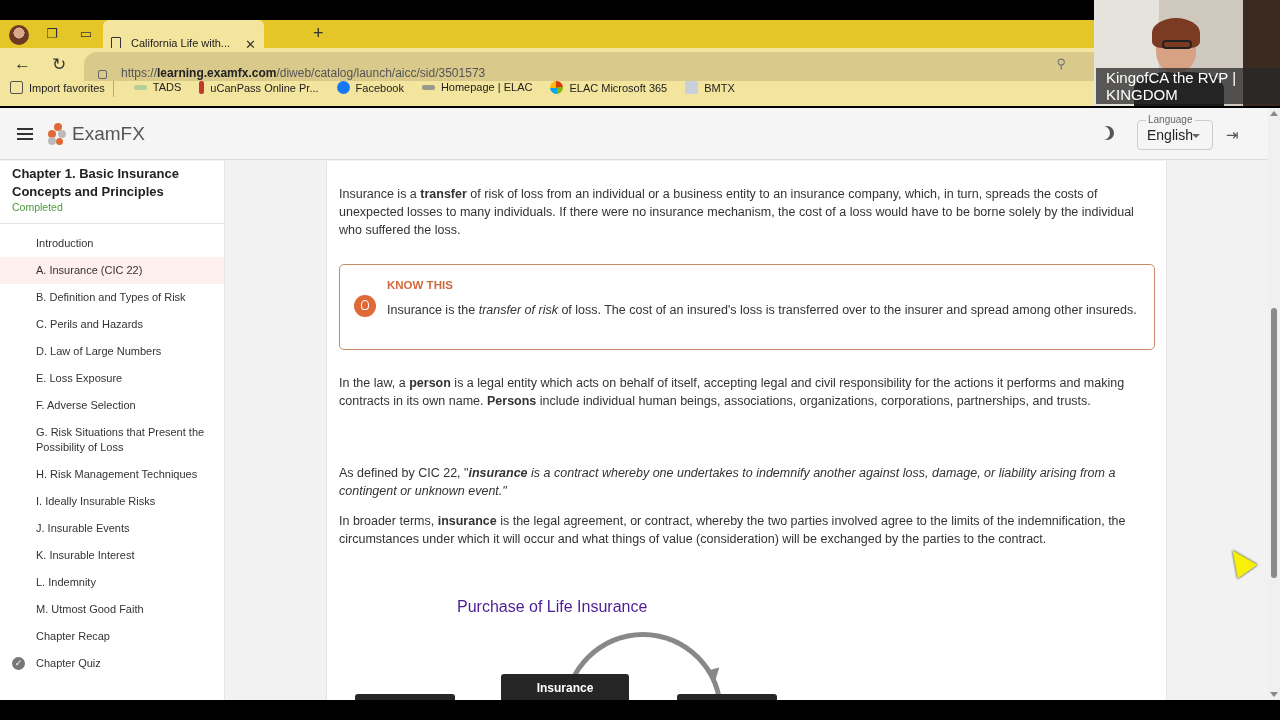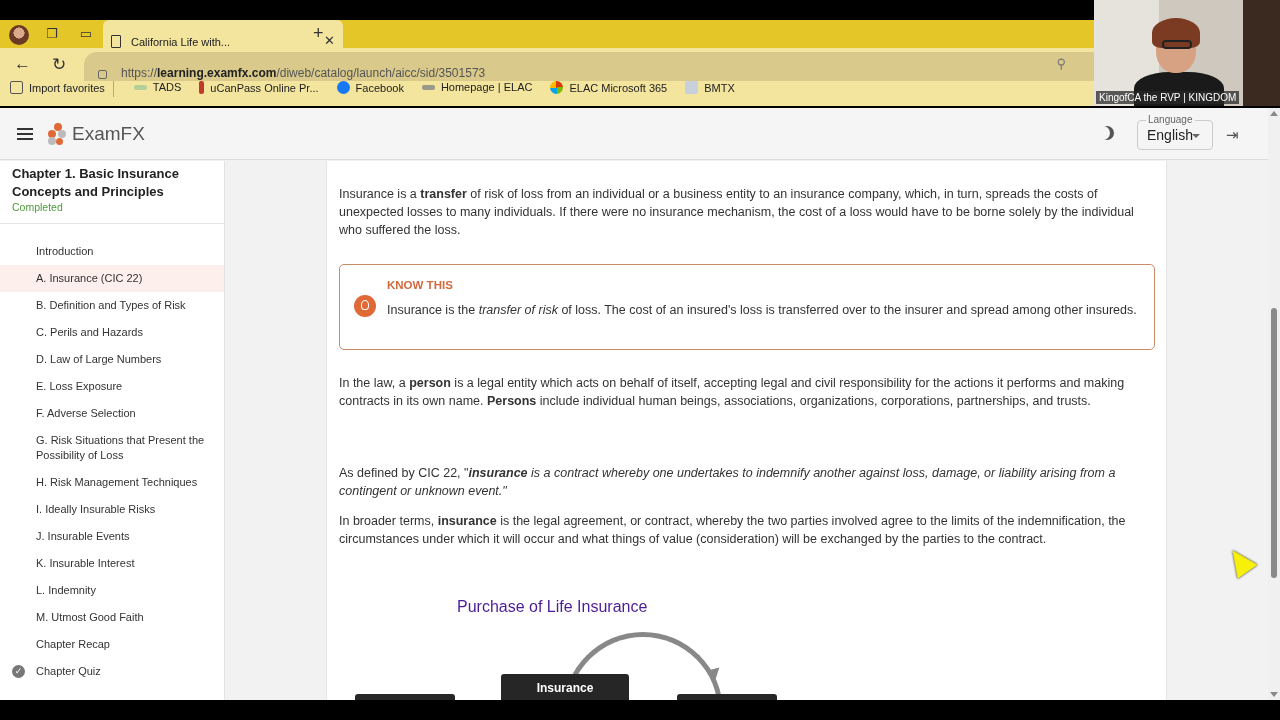--- a/index.html
+++ b/index.html
@@ -1,59 +1,59 @@
 <!DOCTYPE html>
 <html><head>
 <meta charset="utf-8">
 <style>
 *{box-sizing:border-box;margin:0;padding:0}
 body{width:1280px;height:720px;overflow:hidden;background:#000;font-family:"Liberation Sans",sans-serif;position:relative}
 .topblack{position:absolute;left:0;top:0;width:1280px;height:20px;background:#000}
 .tabbar{position:absolute;left:0;top:20px;width:1280px;height:28px;background:#e4c628}
 .tabbar .avatar{position:absolute;left:9px;top:5px;width:20px;height:20px;border-radius:50%;background:radial-gradient(circle at 50% 40%,#d9a98a 0 35%,#6b3a24 36% 100%)}
 .tabbar .ico{position:absolute;top:6px;width:16px;height:16px;color:#333;font-size:13px;text-align:center;line-height:16px}
-.tab{position:absolute;left:103px;top:0;width:240px;height:28px;background:#f3e49e;border-radius:6px 6px 0 0;display:flex;align-items:flex-end;padding:0 8px;font-size:11px;color:#222}
+.tab{position:absolute;left:103px;top:0;width:161px;height:28px;background:#f3e49e;border-radius:6px 6px 0 0;display:flex;align-items:flex-start;padding:17px 8px;font-size:11px;color:#222}
 .tab .doc{width:10px;height:13px;border:1.3px solid #333;border-radius:1px;margin-right:10px}
 .tab .ttl{flex:1}
 .tab .x{font-size:13px;color:#333}
 .newtab{position:absolute;left:313px;top:3px;font-size:18px;color:#333}
 .addrbar{position:absolute;left:0;top:48px;width:1100px;height:33px;background:#f3e49e}
 .addrbar .nav{position:absolute;top:6px;font-size:17px;color:#333}
 .url{position:absolute;left:84px;top:4px;width:1020px;height:42px;background:#d9c98a;border-radius:13px;display:flex;align-items:center;padding-left:14px;font-size:12px;color:#555}
 .url .lock{width:9px;height:9px;border:1.3px solid #666;border-radius:2px;margin-right:14px;position:relative;top:1px}
 .url b{color:#222;font-weight:bold}
 .url .zoomi{position:absolute;right:38px;top:4px;font-size:13px;color:#777}
 .bookmarks{position:absolute;left:0;top:81px;width:1100px;height:25px;background:#f3e49e;display:flex;align-items:flex-start;font-size:11px;color:#222}
 .bm{display:flex;align-items:center;margin-left:10px;margin-right:8px}
 .bm .bi{width:13px;height:13px;margin-right:6px;border-radius:2px}
 .sep{width:1px;height:16px;background:#b9ab6a;margin:0 10px 0 0}
 .video{position:absolute;left:1094px;top:0;width:186px;height:106px;background:linear-gradient(90deg,#e6e2dc 0 35%,#cfc8be 35% 80%,#3a2a20 80% 100%);overflow:hidden}
 .video .head{position:absolute;left:62px;top:25px;width:40px;height:48px;border-radius:50% 50% 45% 45%;background:#d6a283}
 .video .hair{position:absolute;left:58px;top:18px;width:48px;height:30px;border-radius:50% 50% 20% 20%;background:#7b3b22}
 .video .glass{position:absolute;left:68px;top:40px;width:30px;height:9px;border:2px solid #222;border-radius:4px}
 .video .body{position:absolute;left:40px;top:72px;width:90px;height:40px;border-radius:40% 40% 0 0;background:#1a1a1a}
-.video .label{position:absolute;left:2px;bottom:2px;background:rgba(40,40,40,.75);color:#fff;font-size:10px;padding:1px 3px}
+.video .label{position:absolute;left:2px;bottom:2px;background:rgba(40,40,40,.75);color:#fff;font-size:15px;padding:1px 10px}
 .app{position:absolute;left:0;top:108px;width:1280px;height:592px;background:#f2f2f2}
 .apphead{position:absolute;left:0;top:0;width:1268px;height:52px;background:#f5f5f5;border-bottom:1px solid #ddd}
 .burger{position:absolute;left:17px;top:20px;width:16px;height:12px;border-top:2px solid #333;border-bottom:2px solid #333}
 .burger:after{content:"";position:absolute;left:0;top:3px;width:16px;height:2px;background:#333}
 .logo{position:absolute;left:46px;top:15px;width:22px;height:22px}
 .logo span{position:absolute;border-radius:50%}
 .logotext{position:absolute;left:72px;top:15px;font-size:19px;color:#555}
 .moon{position:absolute;left:1100px;top:18px;width:14px;height:14px;border-radius:50%;box-shadow:-4px 0 0 0 #555 inset}
 .lang{position:absolute;left:1137px;top:12px;width:76px;height:30px;border:1px solid #ccc;border-radius:4px}
 .lang .lbl{position:absolute;left:8px;top:-7px;background:#f5f5f5;font-size:10px;color:#666;padding:0 2px}
 .lang .val{position:absolute;left:9px;top:6px;font-size:14px;color:#222}
 .lang .car{position:absolute;right:12px;top:13px;width:0;height:0;border-left:4px solid transparent;border-right:4px solid transparent;border-top:4px solid #666}
 .logout{position:absolute;left:1226px;top:18px;font-size:15px;color:#555}
 .sidebar{position:absolute;left:0;top:53px;width:225px;height:539px;background:#fff;border-right:1px solid #e3e3e3}
 .chap{padding:4px 12px 10px 12px;border-bottom:1px solid #e5e5e5}
 .chap .t{font-size:13px;font-weight:bold;color:#222;line-height:18px}
 .chap .s{font-size:10.5px;color:#4e9a3a;}
-.slist{list-style:none;margin-top:14px}
+.slist{list-style:none;margin-top:6px}
 .slist li{position:relative;padding:0 0 0 36px;font-size:11px;color:#333;line-height:15px;min-height:27px;display:flex;align-items:center}
 .slist li.active{background:#fdf0ec}
 .slist li.tall{min-height:42px}
 .slist .chk{position:absolute;left:12px;top:7px;width:13px;height:13px;border-radius:50%;background:#777;color:#fff;font-size:9px;text-align:center;line-height:13px}
 .main{position:absolute;left:326px;top:53px;width:841px;height:539px;background:#fff;border-left:1px solid #e5e5e5;border-right:1px solid #e5e5e5;overflow:hidden}
 .p{position:absolute;left:12px;width:820px;font-size:12.5px;line-height:18px;color:#333}
 .know{position:absolute;left:12px;top:103px;width:816px;height:86px;border:1.5px solid #c98a6a;border-radius:5px;background:#fff}
 .know .bulb{position:absolute;left:14px;top:30px;width:22px;height:22px;border-radius:50%;background:#e06a37}
 .know .bulb:after{content:"";position:absolute;left:7px;top:5px;width:6px;height:8px;border:1.5px solid #fff;border-radius:50% 50% 40% 40%}
 .know .kt{position:absolute;left:47px;top:14px;font-size:11.5px;font-weight:bold;color:#d2693d}

